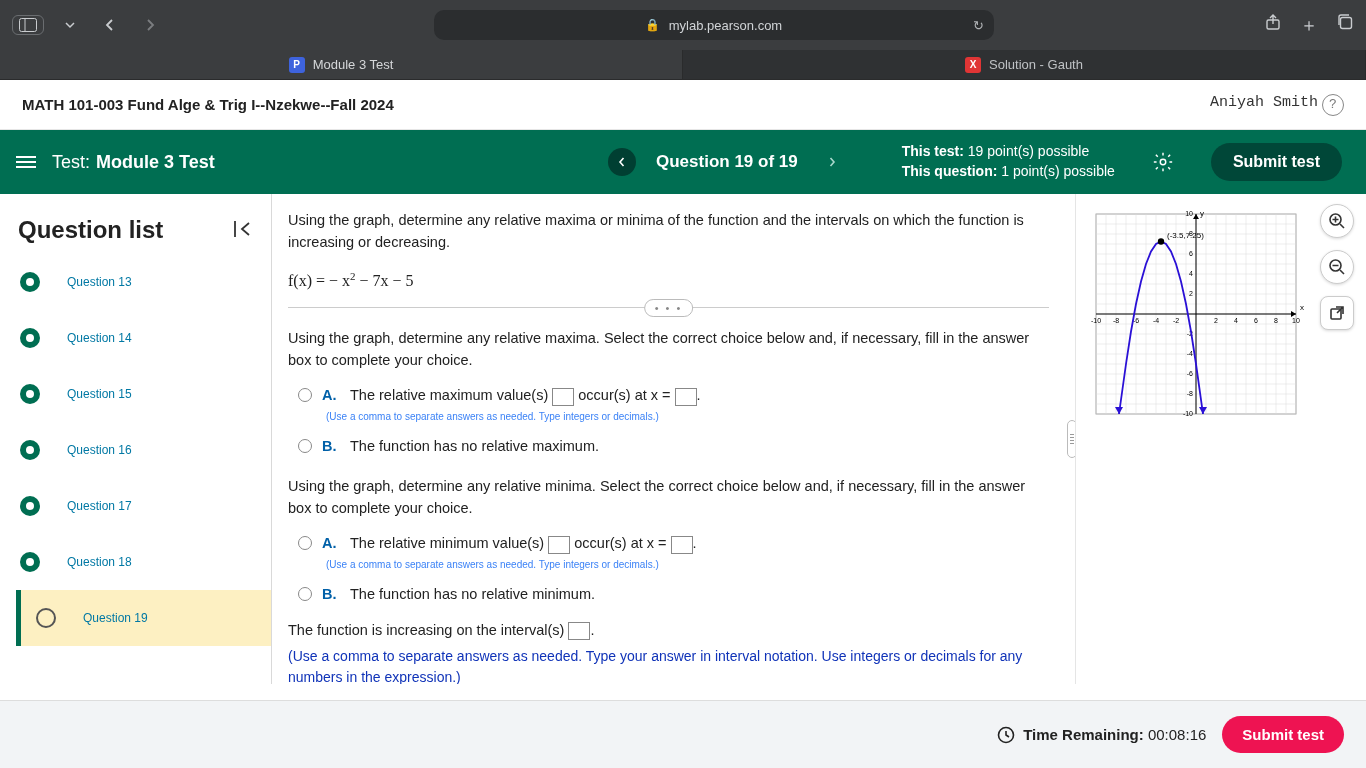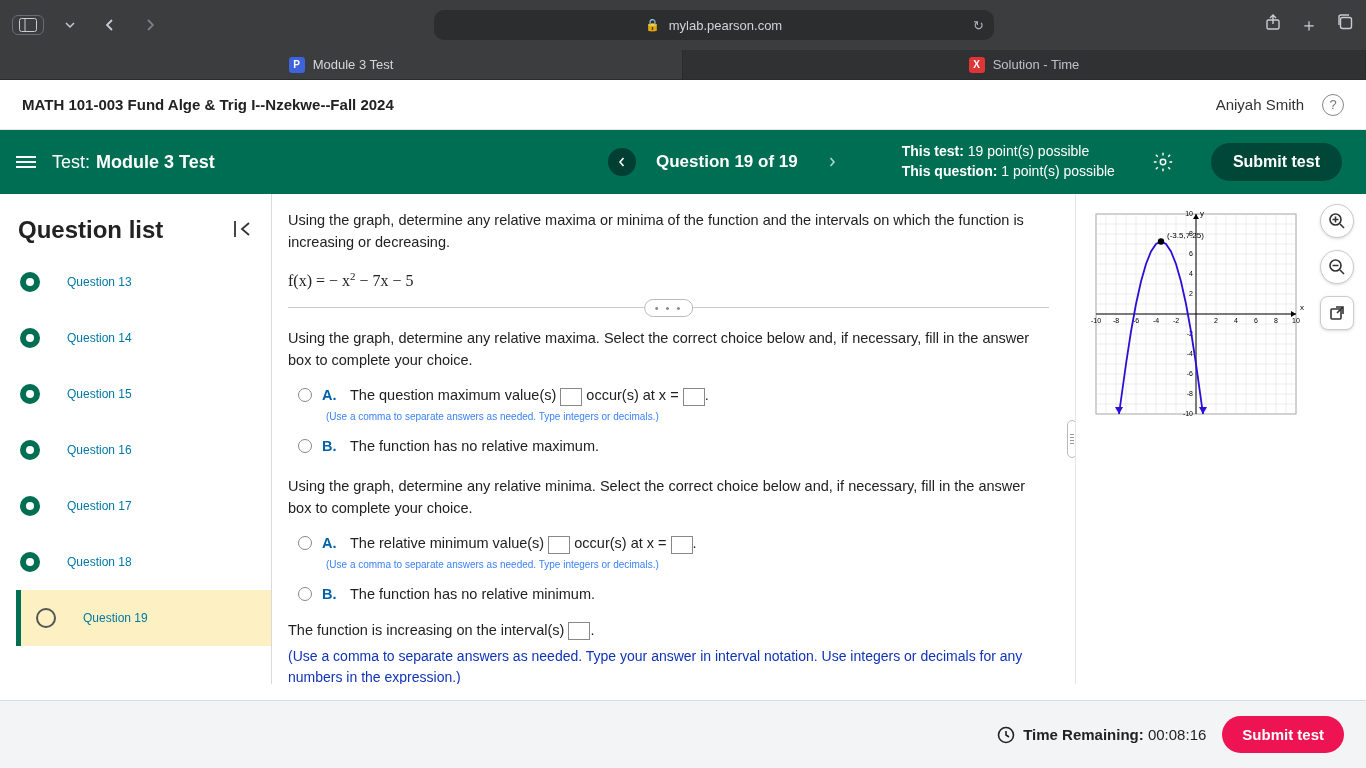--- a/index.html
+++ b/index.html
@@ -21,21 +21,21 @@
   .tabs-bar { background: #3b3d3f; height: 30px; display: flex; border-bottom: 1px solid #2a2b2c; }
   .tab { flex: 1; display: flex; align-items: center; justify-content: center; color: #d5d7d9; font-size: 13px; gap: 8px; border-right: 1px solid #2a2b2c; }
   .tab.inactive { background: #2f3133; color: #bfc2c5; }
   .tab .favicon { width: 16px; height: 16px; border-radius: 3px; display: inline-flex; align-items: center; justify-content: center; font-size: 10px; font-weight: bold; color: #fff; }
   .fav-p { background: #3e63dd; }
   .fav-x { background: #e03535; }
 
   
   .course-header { background: #fff; height: 50px; display: flex; align-items: center; justify-content: space-between; padding: 0 22px; border-bottom: 1px solid #e6e6e6; }
   .course-title { font-size: 15px; font-weight: 600; color: #222; }
-  .user-area { display: flex; align-items: center; gap: 18px; font-size: 15px; color: #333; }
+  .user-area { display: flex; gap: 4px; font-size: 15px; color: #333; font-family: Liberation Mono, monospace; }
   .help-circ { width: 22px; height: 22px; border: 1.5px solid #888; border-radius: 50%; display: inline-flex; align-items: center; justify-content: center; font-size: 13px; color: #777; }
 
   
   .test-bar { background: #006e52; color: #fff; height: 64px; display: flex; align-items: center; padding: 0 16px; gap: 16px; }
   .hamb { width: 20px; }
   .hamb div { height: 2px; background: #fff; margin: 3px 0; }
   .test-name-wrap { font-size: 18px; }
   .test-name-wrap .pre { font-weight: 400; margin-right: 6px; }
   .test-name-wrap .nm { font-weight: 700; }
   .qnav { margin-left: auto; display: flex; align-items: center; gap: 20px; }
@@ -138,21 +138,21 @@
   </div>
 </div>
 
 <div class="tabs-bar">
   <div class="tab">
     <span class="favicon fav-p">P</span>
     <span>Module 3 Test</span>
   </div>
   <div class="tab inactive">
     <span class="favicon fav-x">X</span>
-    <span>Solution - Time</span>
+    <span>Solution - Gauth</span>
   </div>
 </div>
 
 <div class="course-header">
   <div class="course-title">MATH 101-003 Fund Alge &amp; Trig I--Nzekwe--Fall 2024</div>
   <div class="user-area">
     <span>Aniyah Smith</span>
     <span class="help-circ">?</span>
   </div>
 </div>
@@ -240,21 +240,21 @@
       </div>
       <div class="sep">
           <span class="dots">•&nbsp;•&nbsp;•</span>
         </div>
 
       <div class="sub-instr">Using the graph, determine any relative maxima. Select the correct choice below and, if necessary, fill in the answer box to complete your choice.</div>
       <div class="choice-row">
         <span class="radio-open"></span>
         <span class="choice-label">A.</span>
         <span class="choice-body">
-          <span>The question maximum value(s) </span><span class="tiny-input"></span><span> occur(s) at x = </span><span class="tiny-input"></span><span>.</span>
+          <span>The relative maximum value(s) </span><span class="tiny-input"></span><span> occur(s) at x = </span><span class="tiny-input"></span><span>.</span>
         </span>
       </div>
       <div class="hint">(Use a comma to separate answers as needed. Type integers or decimals.)</div>
       <div class="choice-row" style="margin-bottom:18px">
         <span class="radio-open"></span>
         <span class="choice-label">B.</span>
         <span class="choice-body">The function has no relative maximum.</span>
       </div>
 
       <div class="sub-instr">Using the graph, determine any relative minima. Select the correct choice below and, if necessary, fill in the answer box to complete your choice.</div>

